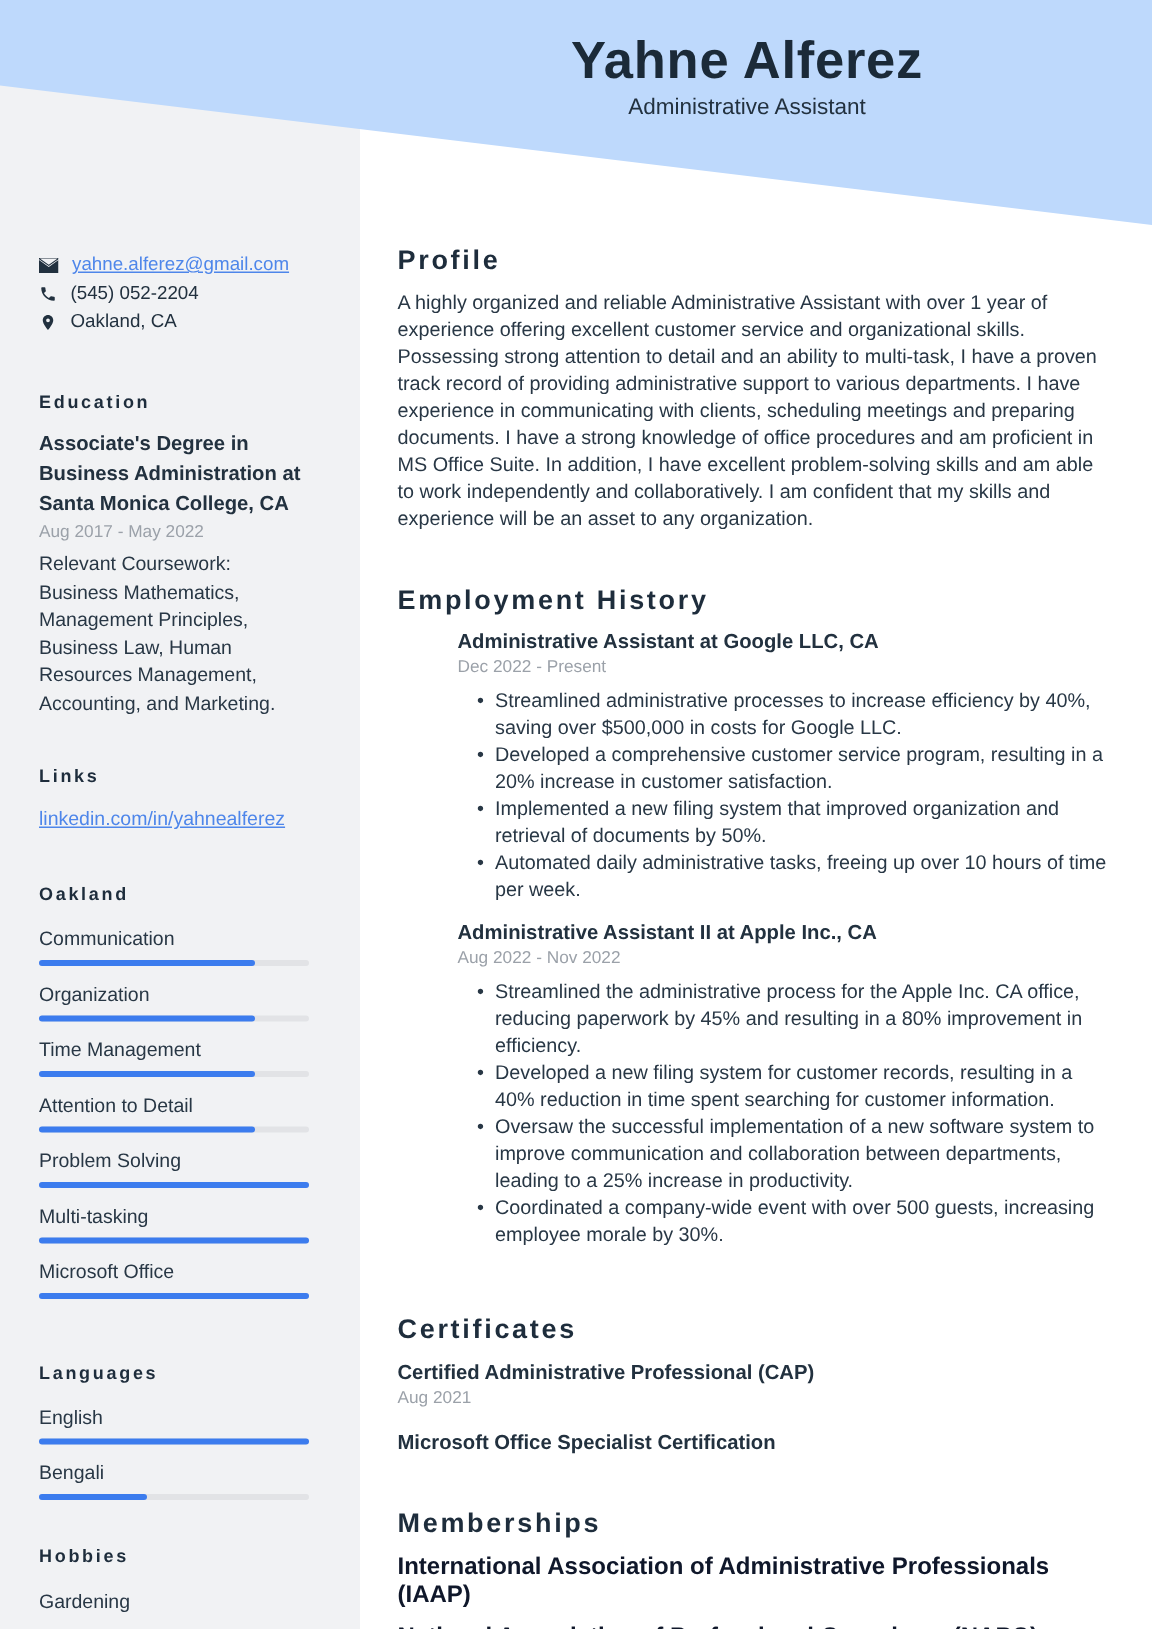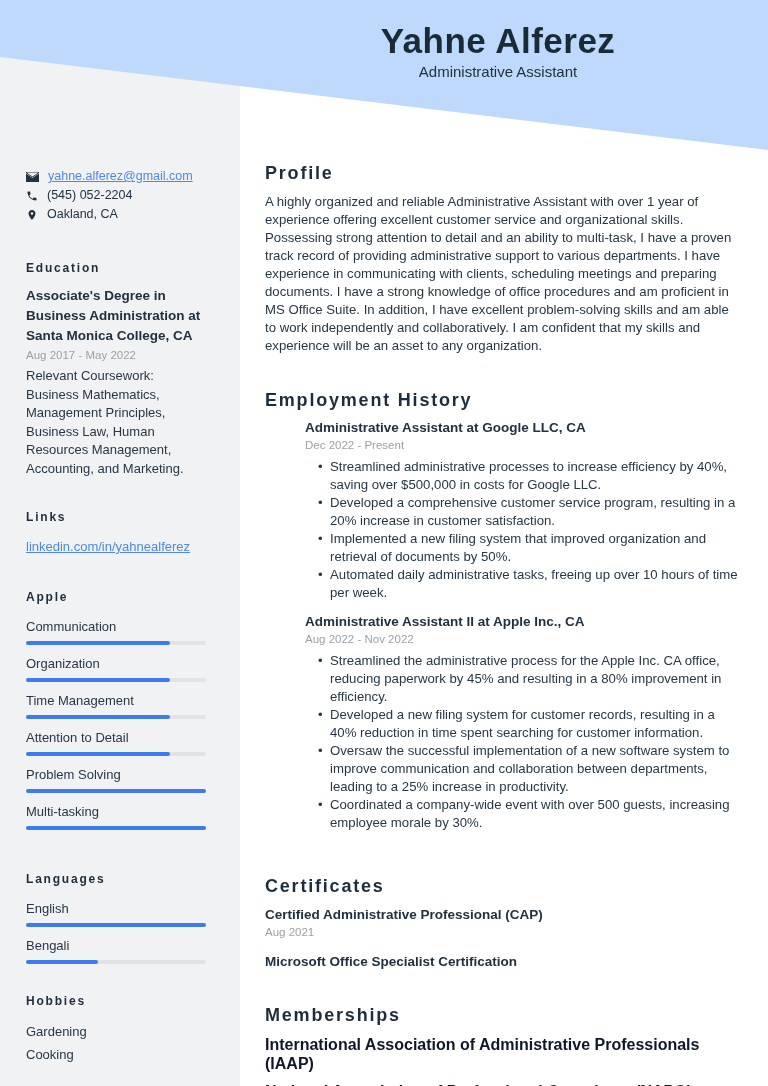--- a/index.html
+++ b/index.html
@@ -161,21 +161,21 @@
     <h2 class="side-heading edu-heading">Education</h2>
     <div class="degree">Associate's Degree in Business Administration at Santa Monica College, CA</div>
     <div class="side-dates">Aug 2017 - May 2022</div>
     <div class="coursework">Relevant Coursework: Business Mathematics, Management Principles, Business Law, Human Resources Management, Accounting, and Marketing.</div>
 
     <h2 class="side-heading links-heading">Links</h2>
     <div class="side-link-wrap">
       <a class="link">linkedin.com/in/yahnealferez</a>
     </div>
 
-    <h2 class="side-heading skills-heading">Apple</h2>
+    <h2 class="side-heading skills-heading">Oakland</h2>
     <div class="bar-item">
       <div class="bar-label">Communication</div>
       <div class="bar-track">
           <div class="bar-fill" style="width: 80%;"></div>
         </div>
     </div>
     <div class="bar-item">
       <div class="bar-label">Organization</div>
       <div class="bar-track">
           <div class="bar-fill" style="width: 80%;"></div>
@@ -194,20 +194,26 @@
         </div>
     </div>
     <div class="bar-item">
       <div class="bar-label">Problem Solving</div>
       <div class="bar-track">
           <div class="bar-fill" style="width: 100%;"></div>
         </div>
     </div>
     <div class="bar-item">
       <div class="bar-label">Multi-tasking</div>
+      <div class="bar-track">
+          <div class="bar-fill" style="width: 100%;"></div>
+        </div>
+    </div>
+    <div class="bar-item">
+      <div class="bar-label">Microsoft Office</div>
       <div class="bar-track">
           <div class="bar-fill" style="width: 100%;"></div>
         </div>
     </div>
 
     <h2 class="side-heading languages-heading">Languages</h2>
     <div class="bar-item">
       <div class="bar-label">English</div>
       <div class="bar-track">
           <div class="bar-fill" style="width: 100%;"></div>

